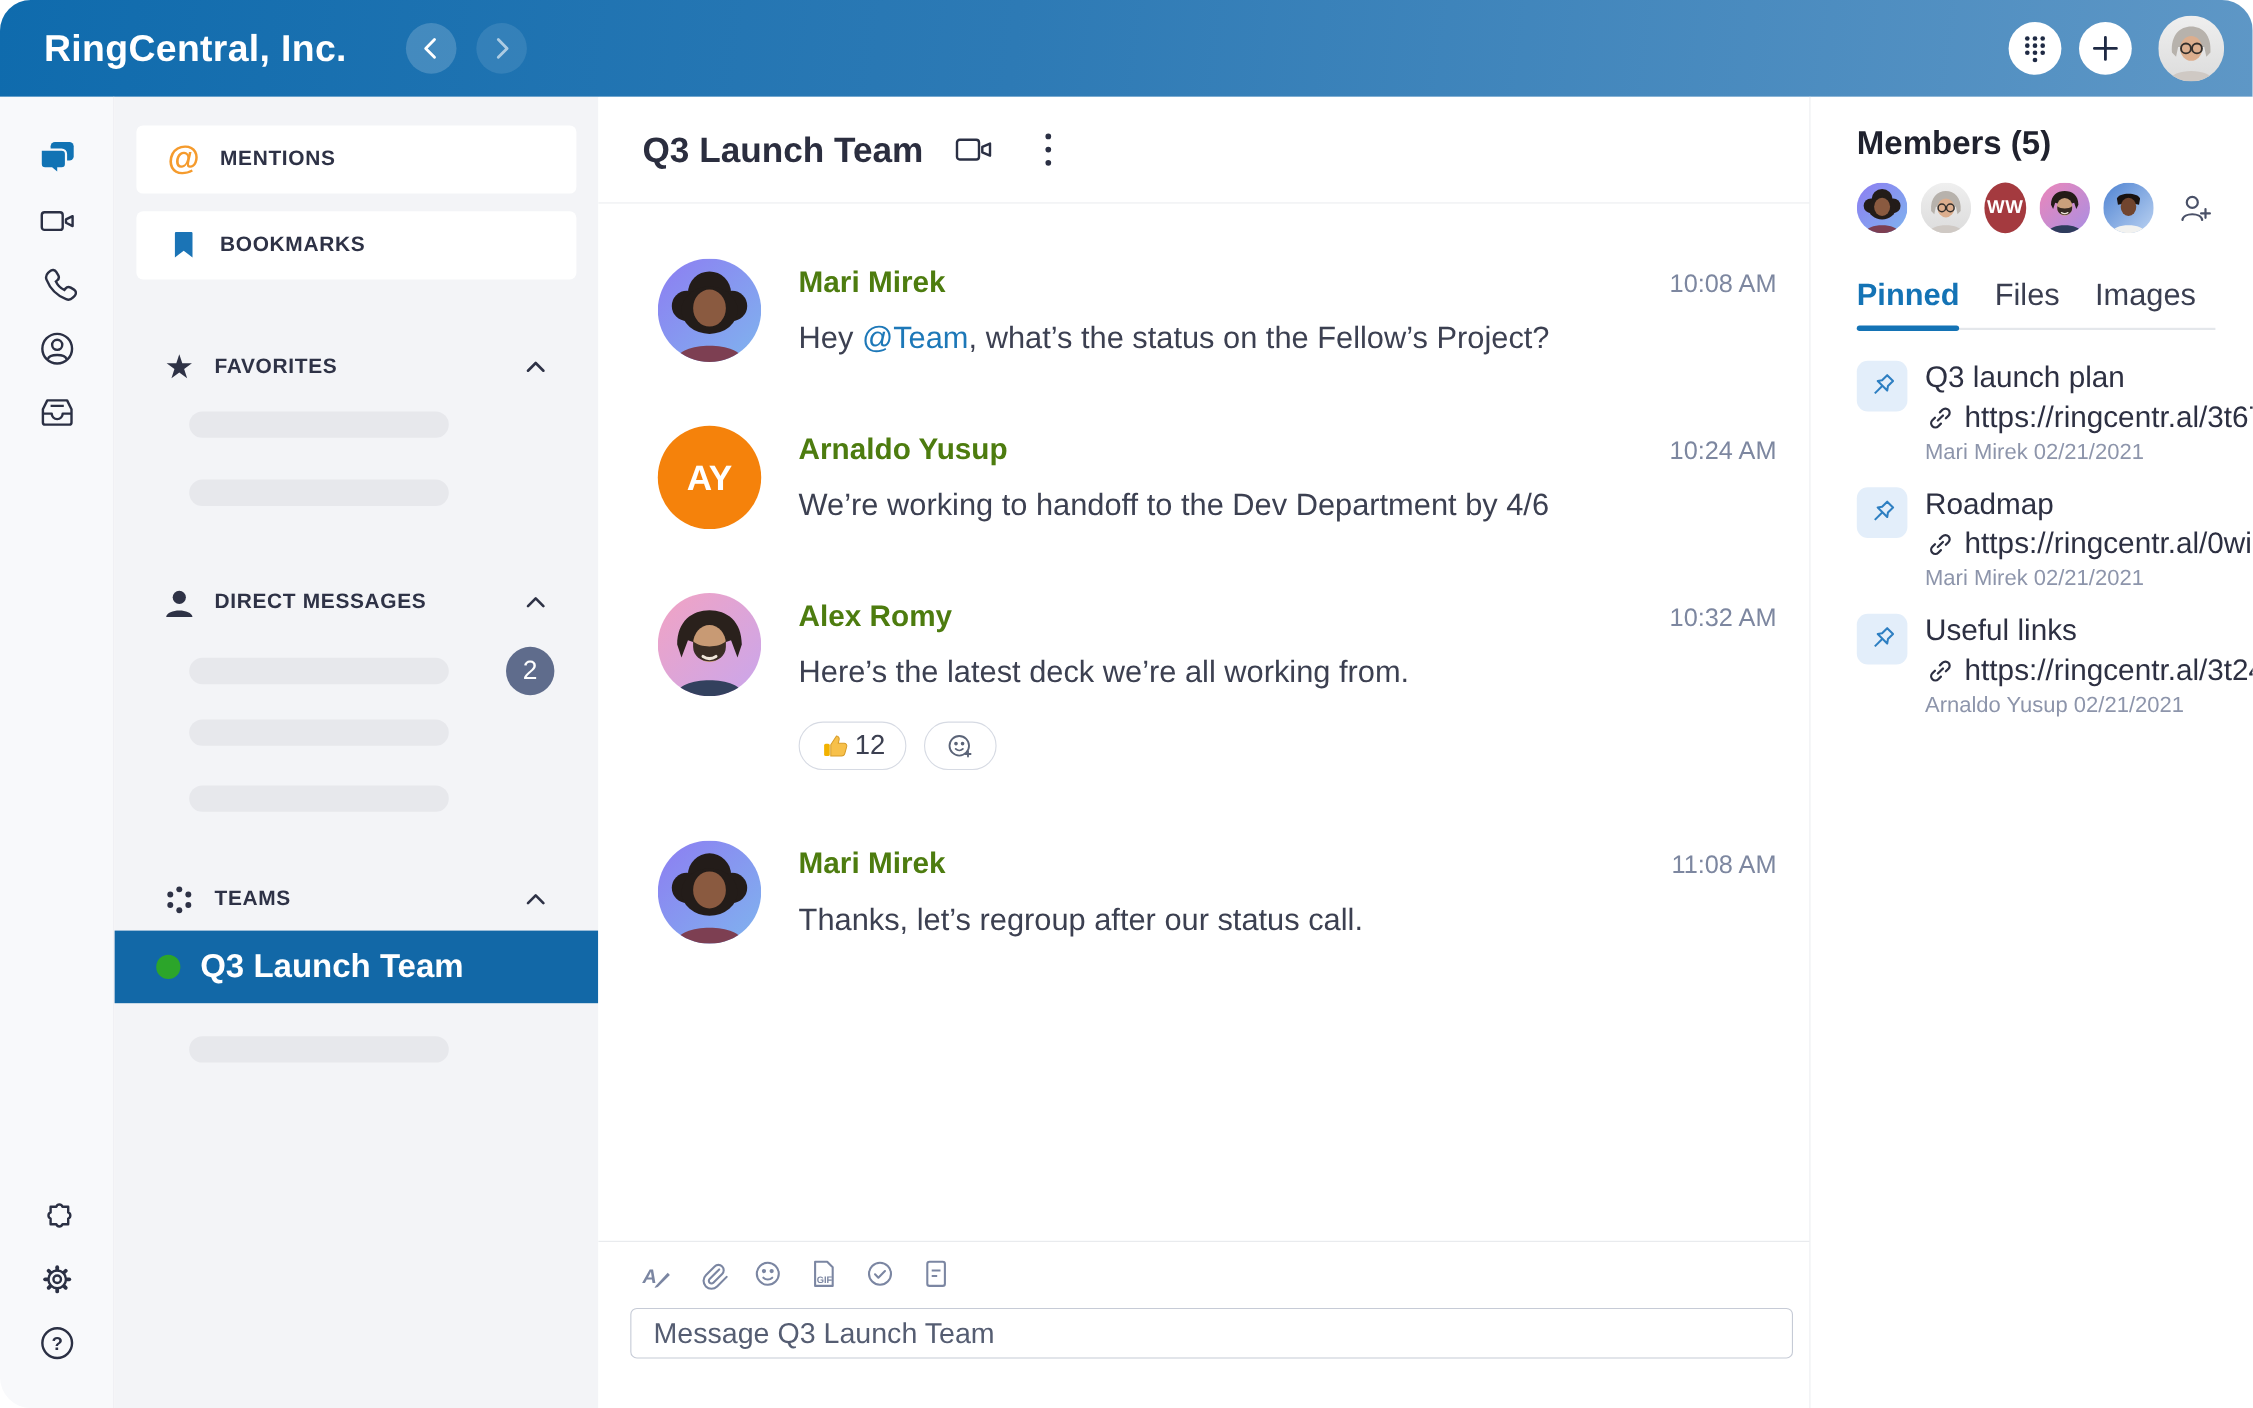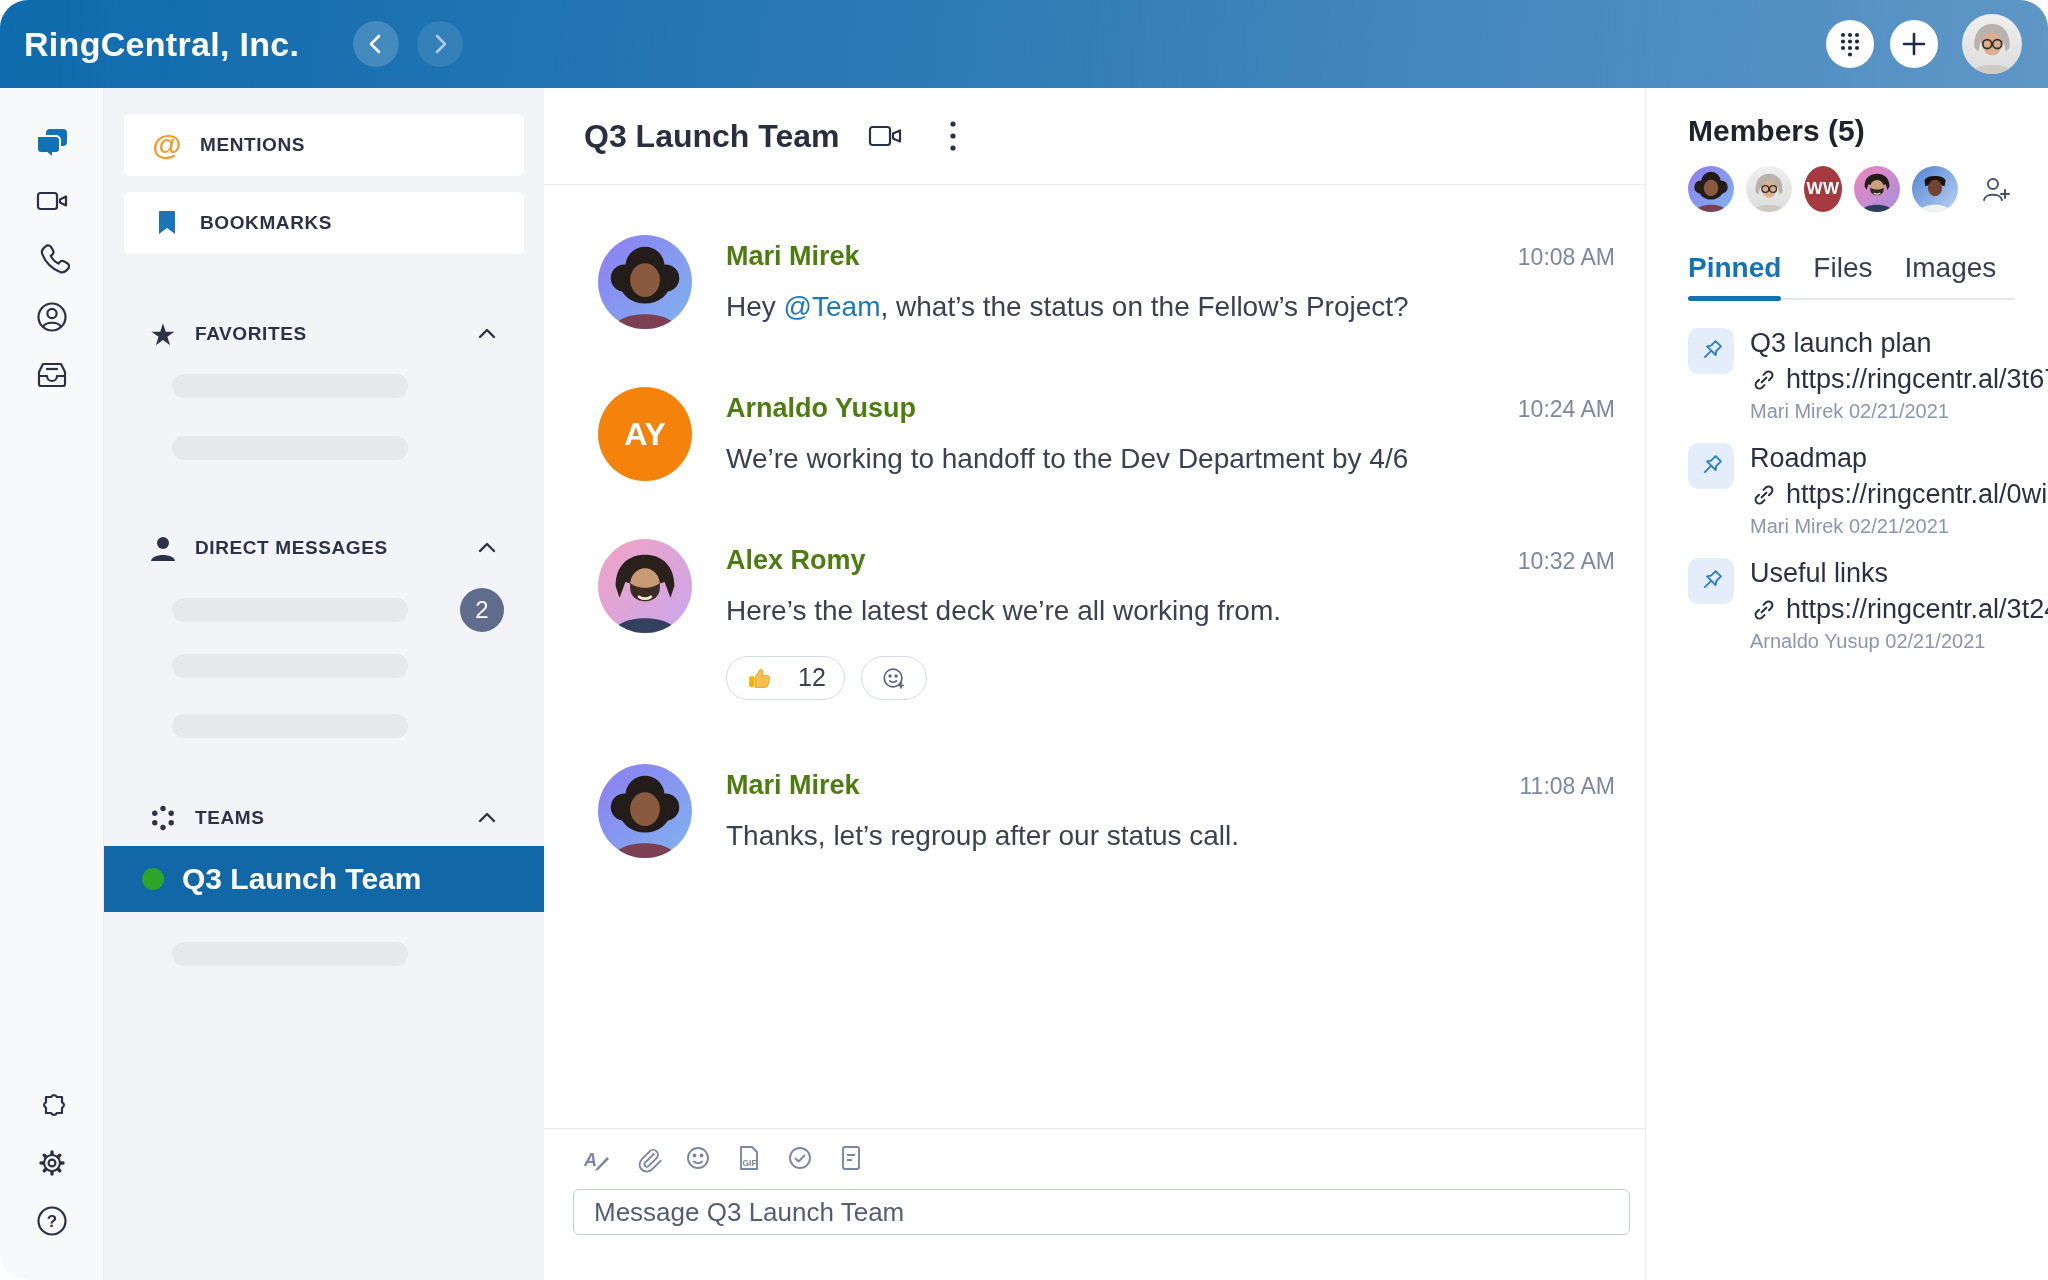--- a/index.html
+++ b/index.html
@@ -1,20 +1,20 @@
 <!DOCTYPE html>
 <html><head>
 <meta charset="utf-8">
 <style>
   * { box-sizing: border-box; margin: 0; padding: 0; }
   html,body { width:2048px; height:1280px; background:#fff; font-family:"Liberation Sans","DejaVu Sans",sans-serif; overflow:hidden; }
   .app { width:2048px; height:1280px; border-radius:28px; overflow:hidden; display:flex; flex-direction:column; background:#fff; }
 
   
-  .topbar { height:88px; flex:0 0 88px; display:flex; align-items:center; padding:0 26px 0 24px;
+  .topbar { height:88px; flex:0 0 88px; display:flex; align-items:center; padding:0 26px 0 40px;
             background:linear-gradient(97deg,#0f6bad 0%,#2d7ab5 45%,#5e97c6 100%); }
   .app-title { color:#fff; font-size:34px; font-weight:700; letter-spacing:.3px; white-space:nowrap; }
   .nav-btns { display:flex; gap:18px; margin-left:54px; }
   .nav-circle { width:46px; height:46px; border-radius:50%; display:flex; align-items:center; justify-content:center; cursor:pointer; }
   .nav-back { background:rgba(255,255,255,.18); }
   .nav-fwd  { background:rgba(255,255,255,.10); }
   .searchbar { margin-left:40px; width:690px; height:46px; border-radius:23px; background:rgba(255,255,255,.22);
                display:flex; align-items:center; padding:0 22px; }
   .searchbar input { flex:1; background:transparent; border:none; outline:none; color:#fff; font-size:26px; margin-left:16px; font-family:inherit; }
   .searchbar input::placeholder { color:rgba(255,255,255,.95); }
@@ -63,21 +63,21 @@
   .msg-author { font-size:27px; font-weight:700; color:#4d7c0f;text-align:center; }
   .msg-time { margin-left:auto; font-size:23px; color:#7d87a0; }
   .msg-text { margin-top:16px; font-size:28px; color:#3c4051; line-height:1.35; }
   .mention { color:#1d78b8; cursor:pointer; text-decoration:none; }
   .file-card { margin-top:36px; width:484px; background:#fff; border:1px solid #f0f1f4; border-radius:10px;
                box-shadow:0 10px 24px rgba(40,50,80,.08); padding:22px 24px; display:flex; align-items:center; gap:24px; cursor:pointer; }
   .file-tile { width:68px; height:68px; border-radius:10px; background:#fdeec9; display:flex; align-items:center; justify-content:center; }
   .file-title { font-size:27px; font-weight:700; color:#2f3242; }
   .file-src { margin-top:10px; font-size:26px; color:#707b99; }
   .reactions { margin-top:26px; display:flex; gap:16px; }
-  .pill { height:44px; border:1px solid #d6dae3; border-radius:22px; background:#fff; display:flex; align-items:center; gap:25px; padding:16px 18px; cursor:pointer; }
+  .pill { height:44px; border:1px solid #d6dae3; border-radius:22px; background:#fff; display:flex; align-items:center; gap:4px; padding:16px 18px; cursor:pointer; }
   .pill .cnt { font-size:25px; color:#3c4051; }
 
   .composer { border-top:1px solid #e7e9ed; padding:14px 14px 0 37px; flex:0 0 152px; }
   .comp-toolbar { display:flex; gap:21px; align-items:center; }
   .comp-ico { width:30px; height:30px; display:flex; align-items:center; justify-content:center; cursor:pointer; }
   .comp-input { margin-top:16px; margin-left:-8px; width:calc(100% - 0px); }
   .comp-input input { width:1057px; height:46px; border:1.5px solid #c6cbd6; border-radius:6px; padding:0 20px; font-size:26px; color:#3f4558; outline:none; font-family:inherit; background:#fff; }
   .comp-input input::placeholder { color:#555d72; }
 
   

